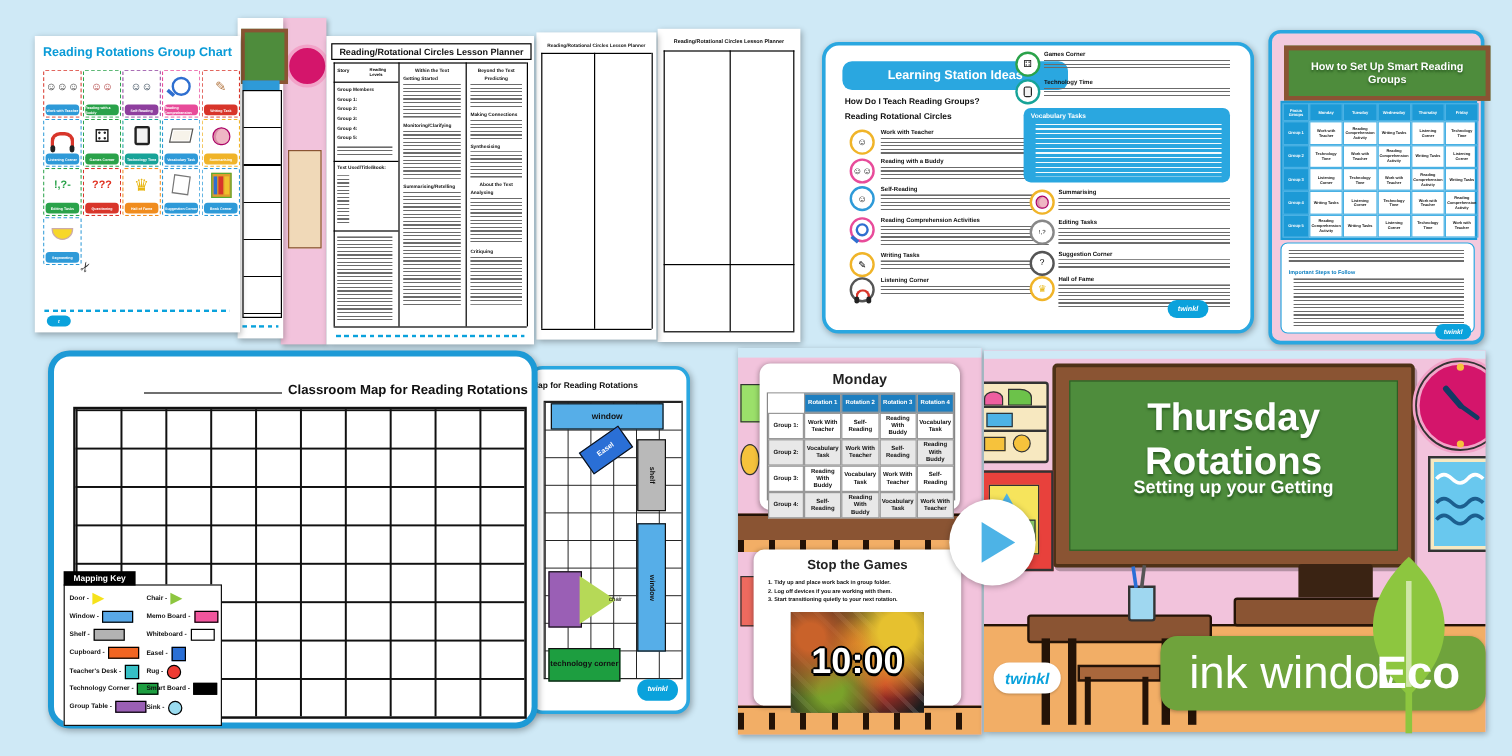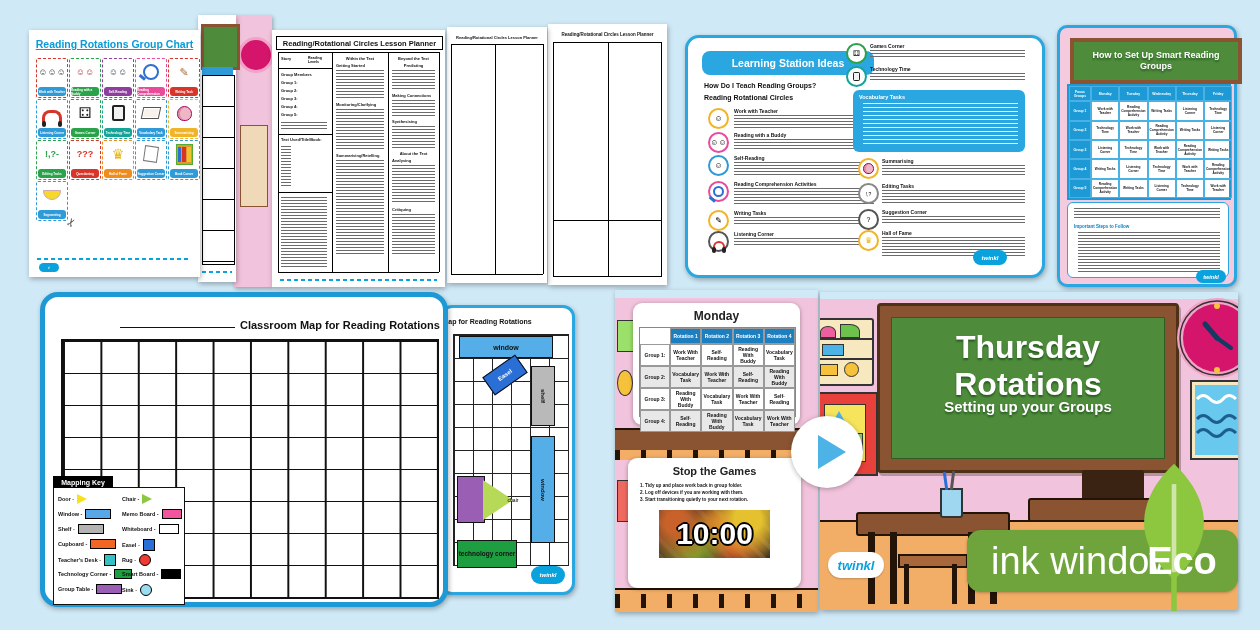--- a/index.html
+++ b/index.html
@@ -4,21 +4,21 @@
 <style>
   html,body{margin:0;padding:0;}
   #canvas{position:relative;width:1260px;height:630px;background:#cfe9f6;overflow:hidden;
           font-family:"Liberation Sans",sans-serif;}
   .abs{position:absolute;}
   .page{background:#fff;box-shadow:1px 2px 5px rgba(0,0,0,.30);}
   .lines{background:repeating-linear-gradient(to bottom,#6b6b6b 0 1px,transparent 1px 3px);}
   .lines.wh{background:repeating-linear-gradient(to bottom,rgba(255,255,255,.95) 0 1px,transparent 1px 4px);}
   .ctr{display:flex;align-items:center;justify-content:center;text-align:center;}
   
-  .gc-title{color:#0a9bd7;font-weight:bold;font-size:10.5px;white-space:nowrap;text-decoration:underline;}
+  .gc-title{color:#0a9bd7;font-weight:bold;font-size:10.5px;white-space:nowrap;}
   .gc-card{position:absolute;width:30px;height:38px;border:1.5px dashed #999;border-radius:2px;background:#fff;}
   .gc-ico{position:absolute;left:0;top:1px;width:100%;height:24px;display:flex;align-items:center;justify-content:center;font-size:11px;}
   .gc-rb{position:absolute;left:1px;right:1px;bottom:1px;height:9px;border-radius:3px;color:#fff;
          font-size:3px;font-weight:bold;display:flex;align-items:center;justify-content:center;overflow:hidden;}
   .i-mag{width:12px;height:12px;border:2.5px solid #2e6fd0;border-radius:50%;position:relative;}
   .i-mag::after{content:"";position:absolute;left:-6px;top:10px;width:7px;height:2.5px;background:#2e6fd0;transform:rotate(40deg);}
   .i-head{width:14px;height:9px;border:3px solid #d8352a;border-bottom:none;border-radius:8px 8px 0 0;position:relative;top:3px;}
   .i-head::before,.i-head::after{content:"";position:absolute;bottom:-5px;width:4px;height:6px;background:#222;border-radius:2px;}
   .i-head::before{left:-3px;} .i-head::after{right:-3px;}
   .i-tab{width:13px;height:16px;background:#222;border-radius:2px;display:flex;align-items:center;justify-content:center;}
@@ -241,21 +241,21 @@
     <div class="abs lines" style="left:120px;top:96px;width:43px;height:22px;"></div>
     <div class="abs ctr t4" style="left:118px;top:120px;width:47px;height:6px;">About the Text</div>
     <div class="abs t4" style="left:120px;top:128px;">Analysing</div>
     <div class="abs lines" style="left:120px;top:135px;width:43px;height:38px;"></div>
     <div class="abs t4" style="left:120px;top:177px;">Critiquing</div>
     <div class="abs lines" style="left:120px;top:184px;width:43px;height:40px;"></div>
     <div class="abs dashfoot" style="left:8px;top:249px;width:157px;"></div>
   </div>
 
   <div class="abs page" style="left:685px;top:35px;width:360px;height:243px;border:3px solid #2aa7e0;border-radius:14px;box-sizing:border-box;">
-    <div class="abs ctr" style="left:14px;top:13px;width:172px;height:24px;background:#2aa7e0;border-radius:8px;color:#fff;font-weight:bold;font-size:10.5px;">Learning Station Ideas</div>
+    <div class="abs ctr" style="left:14px;top:13px;width:188px;height:24px;background:#2aa7e0;border-radius:8px;color:#fff;font-weight:bold;font-size:10.5px;">Learning Station Ideas</div>
     <div class="abs" style="left:16px;top:44px;font-size:7px;font-weight:bold;color:#111;">How Do I Teach Reading Groups?</div>
     <div class="abs" style="left:16px;top:56px;font-size:7px;font-weight:bold;color:#111;">Reading Rotational Circles</div>
 
     <div class="ls-ico" style="left:20px;top:70px;border-color:#f0b429;">☺</div>
     <div class="abs ls-name" style="left:46px;top:70px;">Work with Teacher</div>
     <div class="abs lines" style="left:46px;top:77px;width:140px;height:14px;"></div>
     <div class="ls-ico" style="left:20px;top:94px;border-color:#e84b9a;">☺☺</div>
     <div class="abs ls-name" style="left:46px;top:94px;">Reading with a Buddy</div>
     <div class="abs lines" style="left:46px;top:101px;width:140px;height:11px;"></div>
     <div class="ls-ico" style="left:20px;top:117px;border-color:#2e9ad8;">☺</div>
@@ -480,41 +480,41 @@
         <div style="background:#e8e8e8;">Vocabulary Task</div>
         <div style="background:#e8e8e8;">Work With Teacher</div>
     </div>
   </div>
 
   <div class="abs" style="left:628px;top:458px;width:173px;height:130px;background:#fff;border-radius:9px;box-shadow:0 1px 4px rgba(0,0,0,.35);">
     <div class="abs ctr" style="left:0;top:6px;width:100%;height:13px;font-size:11px;font-weight:bold;color:#222;">Stop the Games</div>
     <div class="abs" style="left:12px;top:25px;font-size:4.6px;font-weight:bold;color:#111;">1. Tidy up and place work back in group folder.</div>
     <div class="abs" style="left:12px;top:32px;font-size:4.6px;font-weight:bold;color:#111;">2. Log off devices if you are working with them.</div>
     <div class="abs" style="left:12px;top:39px;font-size:4.6px;font-weight:bold;color:#111;">3. Start transitioning quietly to your next rotation.</div>
-    <div class="abs ctr" style="left:31px;top:52px;width:111px;height:48px;
+    <div class="abs ctr" style="left:31px;top:52px;width:111px;height:84px;
                 background:radial-gradient(circle at 15% 25%,#c9622a 0 10%,transparent 45%),
                            radial-gradient(circle at 80% 20%,#e6c12f 0 14%,transparent 50%),
                            radial-gradient(circle at 30% 78%,#7aa22a 0 10%,transparent 45%),
                            radial-gradient(circle at 66% 60%,#cc3327 0 12%,transparent 50%),
                            radial-gradient(circle at 50% 40%,#f09820 0 10%,transparent 40%),
                            repeating-linear-gradient(45deg,rgba(255,255,255,.14) 0 4px,transparent 4px 12px),#1d1d1d;">
       <span style="color:#fff;font-size:30px;font-weight:bold;
                    text-shadow:-2px 0 #000,2px 0 #000,0 -2px #000,0 2px #000,-1px -1px #000,1px 1px #000,-1px 1px #000,1px -1px #000;">10:00</span>
     </div>
   </div>
 
   <div class="abs" style="left:820px;top:292px;width:418px;height:318px;background:#f2c3dc;box-shadow:1px 2px 5px rgba(0,0,0,.3);overflow:hidden;">
     <div class="abs" style="left:0;top:0;width:100%;height:7px;background:#cfe9f6;"></div>
 
     <div class="abs" style="left:0;top:228px;width:100%;height:90px;background:#f2ae66;border-top:2.5px solid #241307;"></div>
 
     <div class="abs" style="left:57px;top:11px;width:296px;height:164px;background:#8a5433;border:3px solid #4e3117;border-radius:4px;box-shadow:2px 3px 0 rgba(0,0,0,.25);">
       <div class="abs" style="left:11px;top:11px;right:11px;bottom:11px;background:#4e8c3c;border:1px solid #2f5c24;">
         <div class="abs ctr board-text" style="left:0;top:28px;width:100%;height:40px;font-size:32px;">Thursday Rotations</div>
-        <div class="abs ctr board-text" style="left:0;top:78px;width:100%;height:20px;font-size:15px;">Setting up your Groups</div>
+        <div class="abs ctr board-text" style="left:0;top:78px;width:100%;height:20px;font-size:15px;">Setting up your Getting</div>
       </div>
     </div>
 
     <div class="abs" style="left:-6px;top:26px;width:56px;height:64px;background:#f7e8c0;border:2px solid #333;border-radius:3px;">
       <div class="abs" style="left:4px;top:6px;width:14px;height:10px;background:#ee5fa0;border:1px solid #333;border-radius:50% 50% 0 0;"></div>
       <div class="abs" style="left:24px;top:4px;width:18px;height:12px;background:#6cc24a;border:1px solid #333;border-radius:0 50% 0 0;"></div>
       <div class="abs" style="left:6px;top:24px;width:20px;height:10px;background:#4db3e6;border:1px solid #333;"></div>
       <div class="abs" style="left:4px;top:44px;width:16px;height:10px;background:#f6c23c;border:1px solid #333;"></div>
       <div class="abs" style="left:28px;top:42px;width:13px;height:13px;background:#f6c23c;border:1px solid #333;border-radius:50%;"></div>
       <div class="abs" style="left:0;top:18px;width:100%;height:2px;background:#333;"></div>

